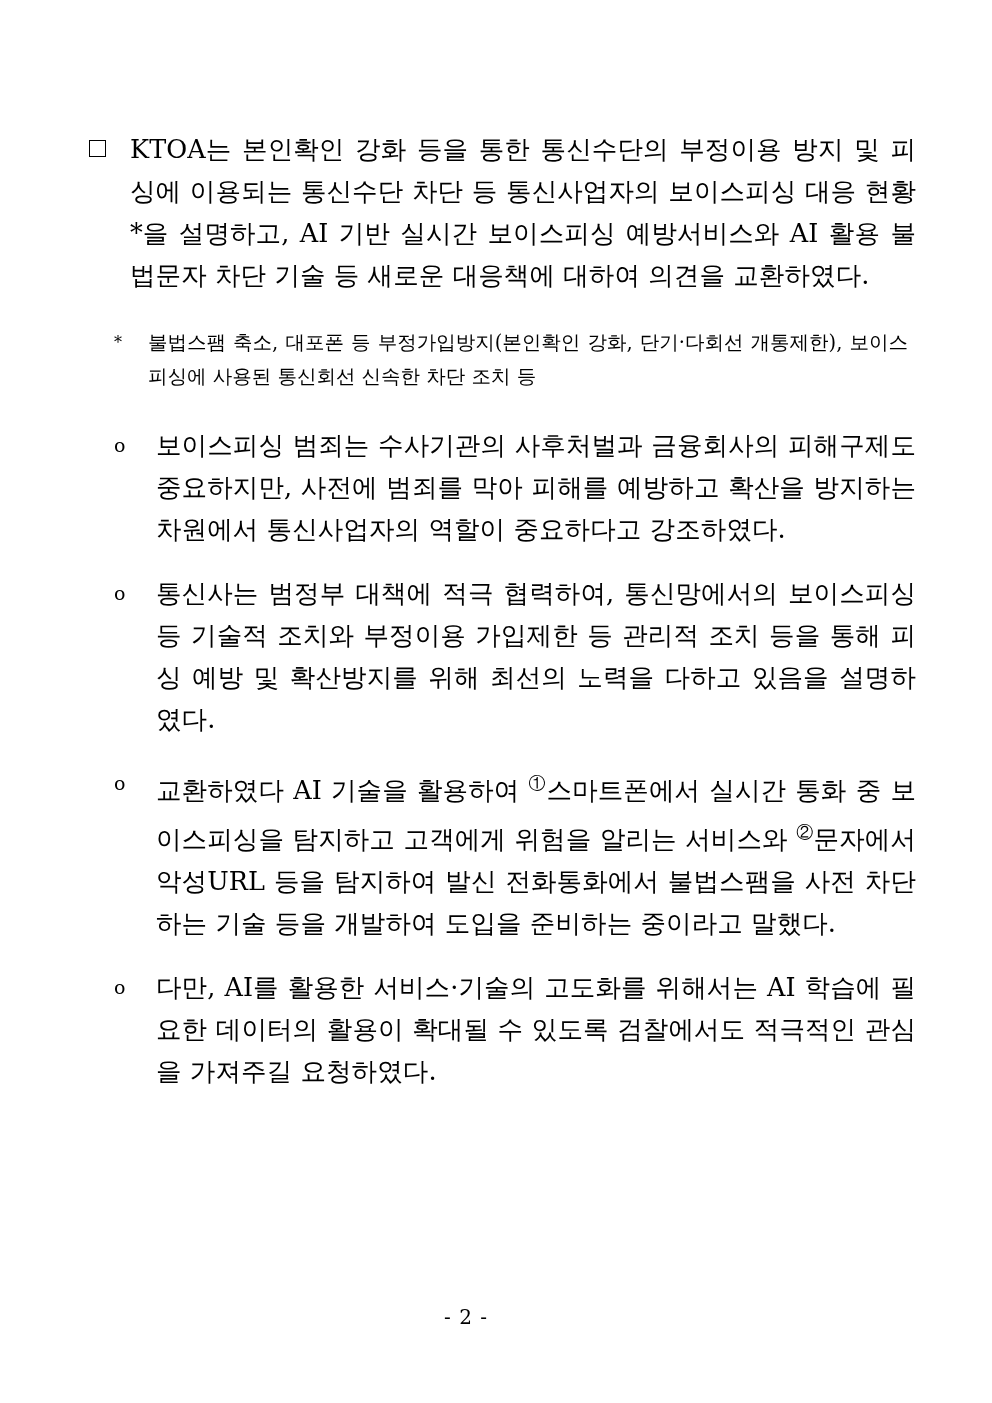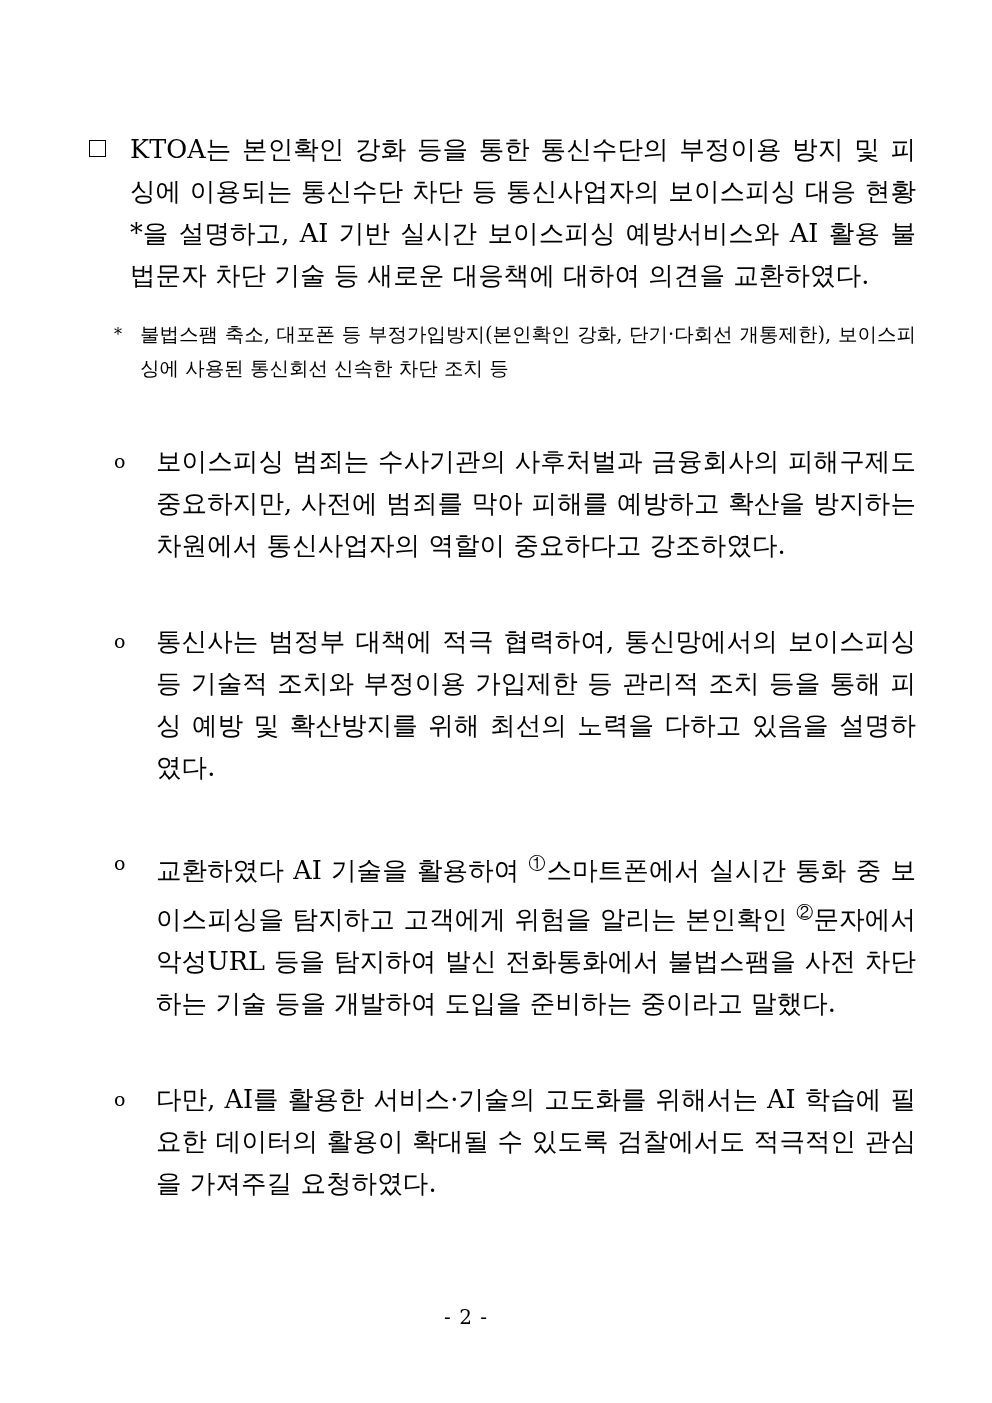--- a/index.html
+++ b/index.html
@@ -76,31 +76,30 @@
     letter-spacing: 0.1px;
     margin: 0;
   }
 
   .lvl1 {            
     padding-left: 42px;
   }
 
   .lvl2 {            
     padding-left: 68px;
-    margin-top: 32px;
   }
 
   .note {
     font-size: 19.5px;
     line-height: 34px;
     padding-left: 52px;
     text-align: justify;
     text-justify: inter-character;
     word-break: break-all;
-    margin: 0;
+    margin: 8px;
   }
 
   .sp-after-p1   { height: 22px; }
   .sp-after-note { height: 22px; }
   .sp-between-o  { height: 22px; }
   .sp-before-last{ height: 44px; }
 
   .circnum {
     font-size: 17px;
     vertical-align: 10px;
@@ -147,21 +146,21 @@
 
     <div class="block">
       <span class="o-marker">o</span>
       <p class="para lvl2">통신사는 범정부 대책에 적극 협력하여, 통신망에서의 보이스피싱 등 기술적 조치와 부정이용 가입제한 등 관리적 조치 등을 통해 피싱 예방 및 확산방지를 위해 최선의 노력을 다하고 있음을 설명하였다.</p>
     </div>
 
     <div class="sp-between-o"></div>
 
     <div class="block">
       <span class="o-marker">o</span>
-      <p class="para lvl2"><span>교환하였다 AI 기술을 활용하여 </span><span class="circnum">①</span><span>스마트폰에서 실시간 통화 중 보이스피싱을 탐지하고 고객에게 위험을 알리는 본인확인 </span><span class="circnum">②</span><span>문자에서 악성URL 등을 탐지하여 발신 전화통화에서 불법스팸을 사전 차단하는 기술 등을 개발하여 도입을 준비하는 중이라고 말했다.</span></p>
+      <p class="para lvl2"><span>교환하였다 AI 기술을 활용하여 </span><span class="circnum">①</span><span>스마트폰에서 실시간 통화 중 보이스피싱을 탐지하고 고객에게 위험을 알리는 서비스와 </span><span class="circnum">②</span><span>문자에서 악성URL 등을 탐지하여 발신 전화통화에서 불법스팸을 사전 차단하는 기술 등을 개발하여 도입을 준비하는 중이라고 말했다.</span></p>
     </div>
 
     <div class="sp-between-o"></div>
 
     <div class="block">
       <span class="o-marker">o</span>
       <p class="para lvl2">다만, AI를 활용한 서비스·기술의 고도화를 위해서는 AI 학습에 필요한 데이터의 활용이 확대될 수 있도록 검찰에서도 적극적인 관심을 가져주길 요청하였다.</p>
     </div>
 
     <div class="sp-before-last"></div>

